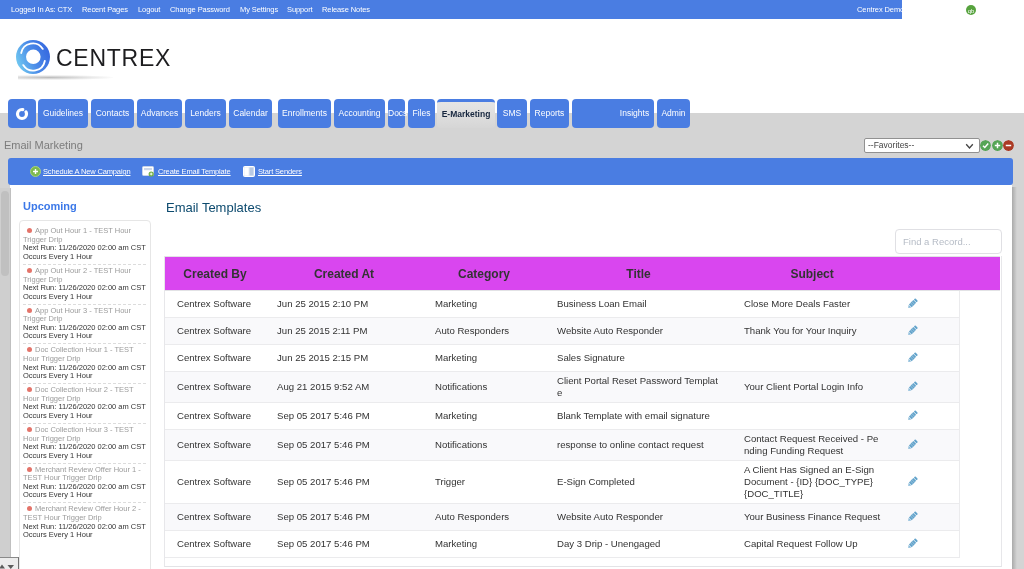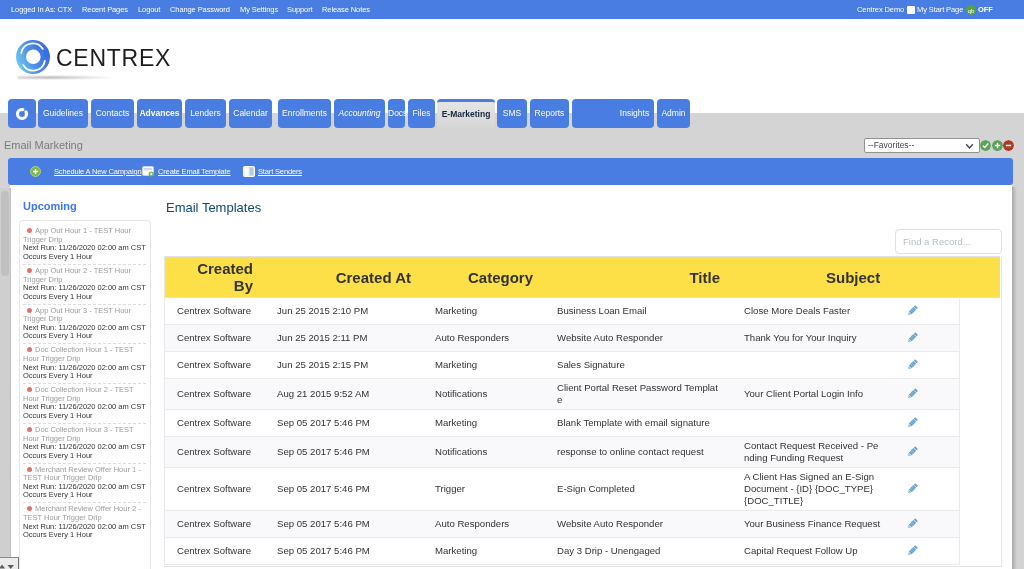--- a/index.html
+++ b/index.html
@@ -1,20 +1,20 @@
 <!DOCTYPE html>
 <html><head>
 <meta charset="utf-8">
 <style>
 * { margin:0; padding:0; box-sizing:content-box; }
 html,body { width:1024px; height:569px; overflow:hidden; }
 body { font-family:"Liberation Sans", sans-serif; background:#fff; position:relative; }
 
 
-.topbar { position:absolute; left:0; top:0; width:1024px; height:19px; background:#4a7de2; }
+.topbar { position:absolute; left:0; top:0; width:902px; height:19px; background:#4a7de2; }
 .topbar span { position:absolute; top:5px; font-size:7.5px; color:#fff; white-space:nowrap; letter-spacing:-0.1px; }
 
 
 .logoc { position:absolute; left:16px; top:40px; }
 .logoshadow { position:absolute; left:18px; top:74.5px; width:95px; height:5px;
   background:radial-gradient(ellipse at 32% 50%, rgba(60,60,60,.34) 0%, rgba(80,80,80,.12) 48%, rgba(0,0,0,0) 75%); }
 .logotext { position:absolute; left:56px; top:45px; font-size:23px; font-weight:400; letter-spacing:0.75px; color:#1d1d1f; }
 
 
 .grayband { position:absolute; left:0; top:113px; width:1024px; height:456px; background:#d4d4d4; }
@@ -57,22 +57,22 @@
 .nr { color:#333; }
 
 
 .h1 { position:absolute; left:166px; top:200px; font-size:13px; color:#0c4a6e; }
 .search { position:absolute; left:895px; top:229px; width:98px; height:23px; border:1px solid #e0e0e4; border-radius:4px;
   font-size:9.5px; color:#b6bcc6; line-height:23px; padding-left:7px; background:#fff; }
 
 table.grid { position:absolute; left:165px; top:256px; border-collapse:collapse; table-layout:fixed; font-size:9.6px; color:#333; }
 table.grid col.c1{width:100px} table.grid col.c2{width:158px} table.grid col.c3{width:122px}
 table.grid col.c4{width:187px} table.grid col.c5{width:160px} table.grid col.c6{width:67px} table.grid col.c7{width:41px}
-table.grid th { height:27px; padding:3px 12px; background:#fde047; border-top:1px solid #e2e2e5; border-bottom:1px solid #e2e2e5;
-  font-size:15px; font-weight:bold; text-align:right; color:#333; }
+table.grid th { height:27px; padding:3px 12px; background:#d946ef; border-top:1px solid #e2e2e5; border-bottom:1px solid #e2e2e5;
+  font-size:12px; font-weight:bold; text-align:center; color:#333; }
 table.grid td { height:20px; padding:3px 12px; border-bottom:1px solid #ebebed; line-height:12px; vertical-align:middle; white-space:nowrap; overflow:hidden; }
 table.grid td.pc { border-right:1px solid #ebebed; padding-left:14px; } table.grid td.pc svg { margin-top:1.5px; display:inline-block; }
 table.grid td.nb { border:none; background:#fff !important; }
 table.grid tr.alt td { background:#f9f9fb; }
 table.grid tr.alt td.nb { background:#fff !important; }
 .tbox { position:absolute; left:164px; top:256px; width:836px; height:310px; border-left:1px solid #e7e7ea; border-right:1px solid #e7e7ea; border-bottom:1px solid #e3e3e6; }
 </style>
 </head>
 <body>
 
@@ -113,25 +113,25 @@
 <div class="logotext">CENTREX</div>
 
 <div class="grayband"></div>
 
 <div class="tabs">
   <div class="tab" style="width:28px; margin-right:2px;"><svg width="16" height="16" viewBox="0 0 16 16" style="vertical-align:middle">
         <circle cx="8" cy="8" r="4.5" fill="none" stroke="#fff" stroke-width="3.2" stroke-dasharray="24.5 3.8" stroke-dashoffset="3" stroke-linecap="round"></circle>
       </svg></div>
   <div class="tab" style="width:50px; margin-right:3px;">Guidelines</div>
   <div class="tab" style="width:43px; margin-right:3px;">Contacts</div>
-  <div class="tab" style="width:45px; margin-right:3px;font-weight:bold;">Advances</div>
+  <div class="tab" style="width:45px; margin-right:3px;">Advances</div>
   <div class="tab" style="width:41px; margin-right:3px;">Lenders</div>
   <div class="tab" style="width:43px; margin-right:6px;">Calendar</div>
   <div class="tab" style="width:53px; margin-right:3px;">Enrollments</div>
-  <div class="tab" style="width:51px; margin-right:3px;font-style:italic;">Accounting</div>
+  <div class="tab" style="width:51px; margin-right:3px;">Accounting</div>
   <div class="tab" style="width:17px; margin-right:3px;">Docs</div>
   <div class="tab" style="width:27px; margin-right:2px;">Files</div>
   <div class="tab active" style="width:58px; margin-right:2px;">E-Marketing</div>
   <div class="tab" style="width:30px; margin-right:3px;">SMS</div>
   <div class="tab" style="width:39px; margin-right:3px;">Reports</div>
   <div class="tab" style="width:39px; margin-right:3px;padding-left:43px;">Insights</div>
   <div class="tab" style="width:33px;">Admin</div>
 </div>
 
 <div class="emlabel">Email Marketing</div>
@@ -149,21 +149,21 @@
 <svg class="cbtn" style="left:1002.5px" width="11" height="11" viewBox="0 0 11 11">
     <circle cx="5.5" cy="5.5" r="5.5" fill="#ab3a24"></circle>
     <path d="M2.8 5.5 H8.2" stroke="#fff" stroke-width="1.6"></path>
   </svg>
 
 <div class="toolbar">
   <svg class="ticon" style="left:22px" width="11" height="11" viewBox="0 0 11 11">
       <circle cx="5.5" cy="5.5" r="5" fill="#7db94d" stroke="#a9d27f" stroke-width="1"></circle>
       <path d="M5.5 3 V8 M3 5.5 H8" stroke="#fff" stroke-width="1.4"></path>
     </svg>
-  <span class="lnk" style="left:46px">Schedule A New Campaign</span>
+  <span class="lnk" style="left:35px">Schedule A New Campaign</span>
   <svg class="ticon" style="left:134px" width="12" height="11" viewBox="0 0 12 11">
       <rect x="0.5" y="0.5" width="11" height="9" fill="#fff" stroke="#c9d4e8" rx="1"></rect>
       <rect x="2" y="2" width="8" height="2.2" fill="#cdd8ea"></rect>
       <circle cx="9.2" cy="8" r="2.6" fill="#6fae3e"></circle>
       <path d="M9.2 6.6 V9.4 M7.8 8 H10.6" stroke="#fff" stroke-width="0.9"></path>
     </svg>
   <span class="lnk" style="left:150px">Create Email Template</span>
   <svg class="ticon" style="left:235px" width="12" height="11" viewBox="0 0 12 11">
       <rect x="0.5" y="0.5" width="11" height="10" fill="#e8edf5" stroke="#fff" rx="1"></rect>
       <rect x="1.5" y="1.5" width="4" height="8" fill="#fff"></rect>

